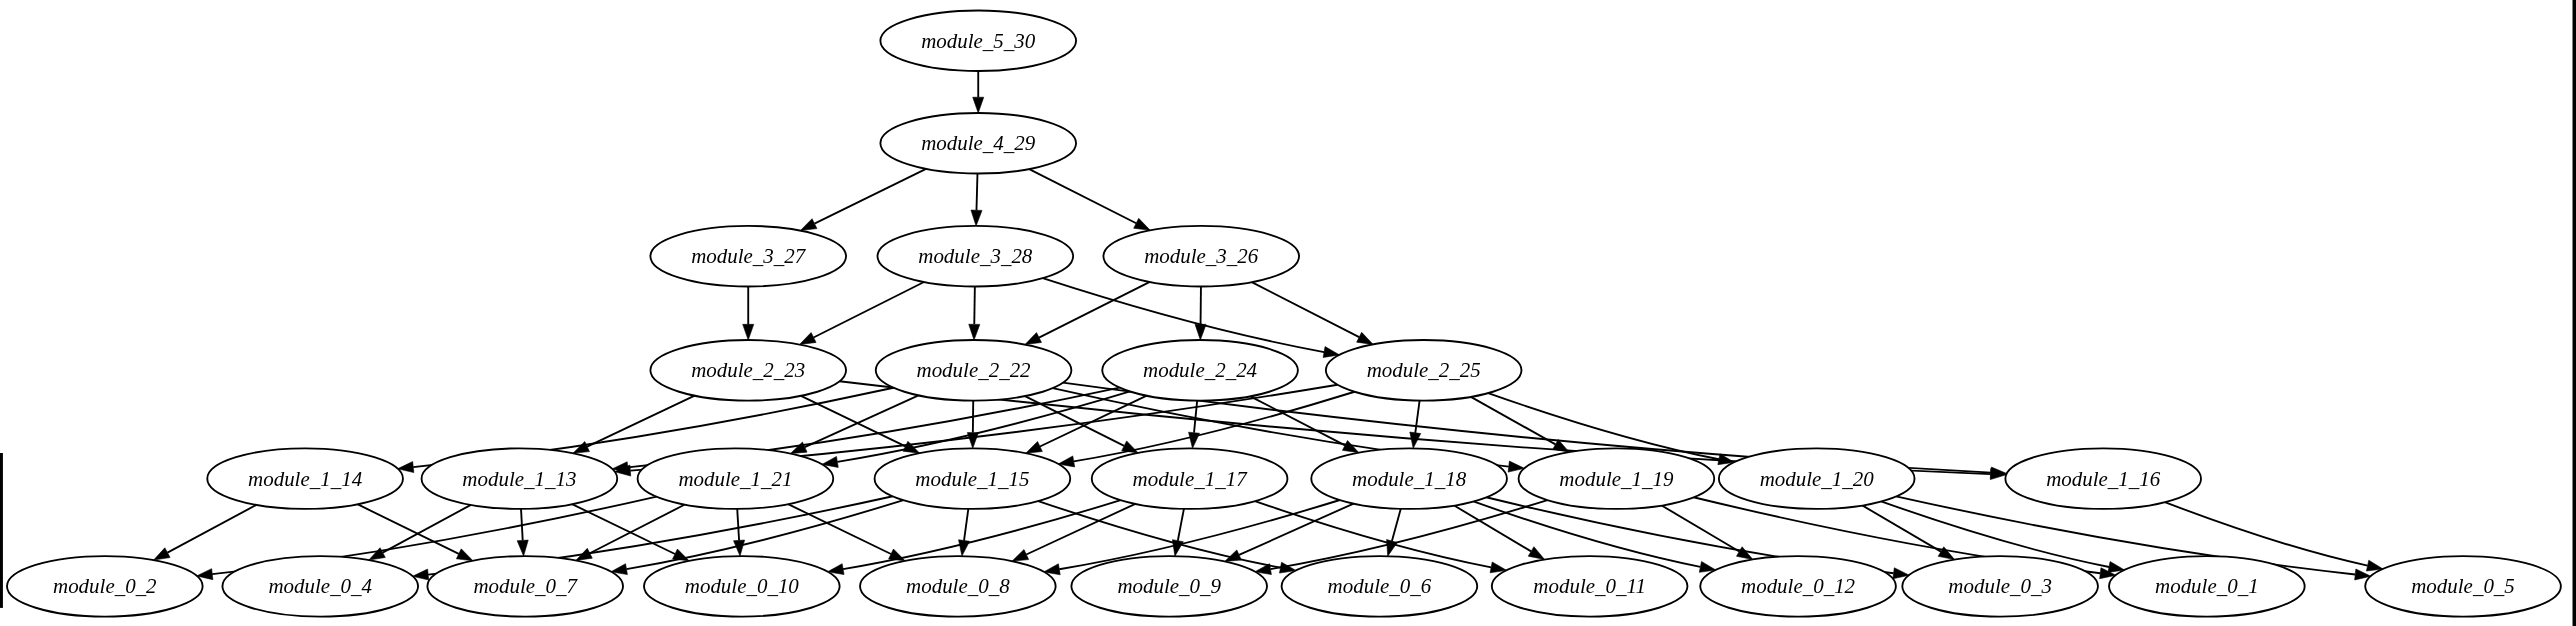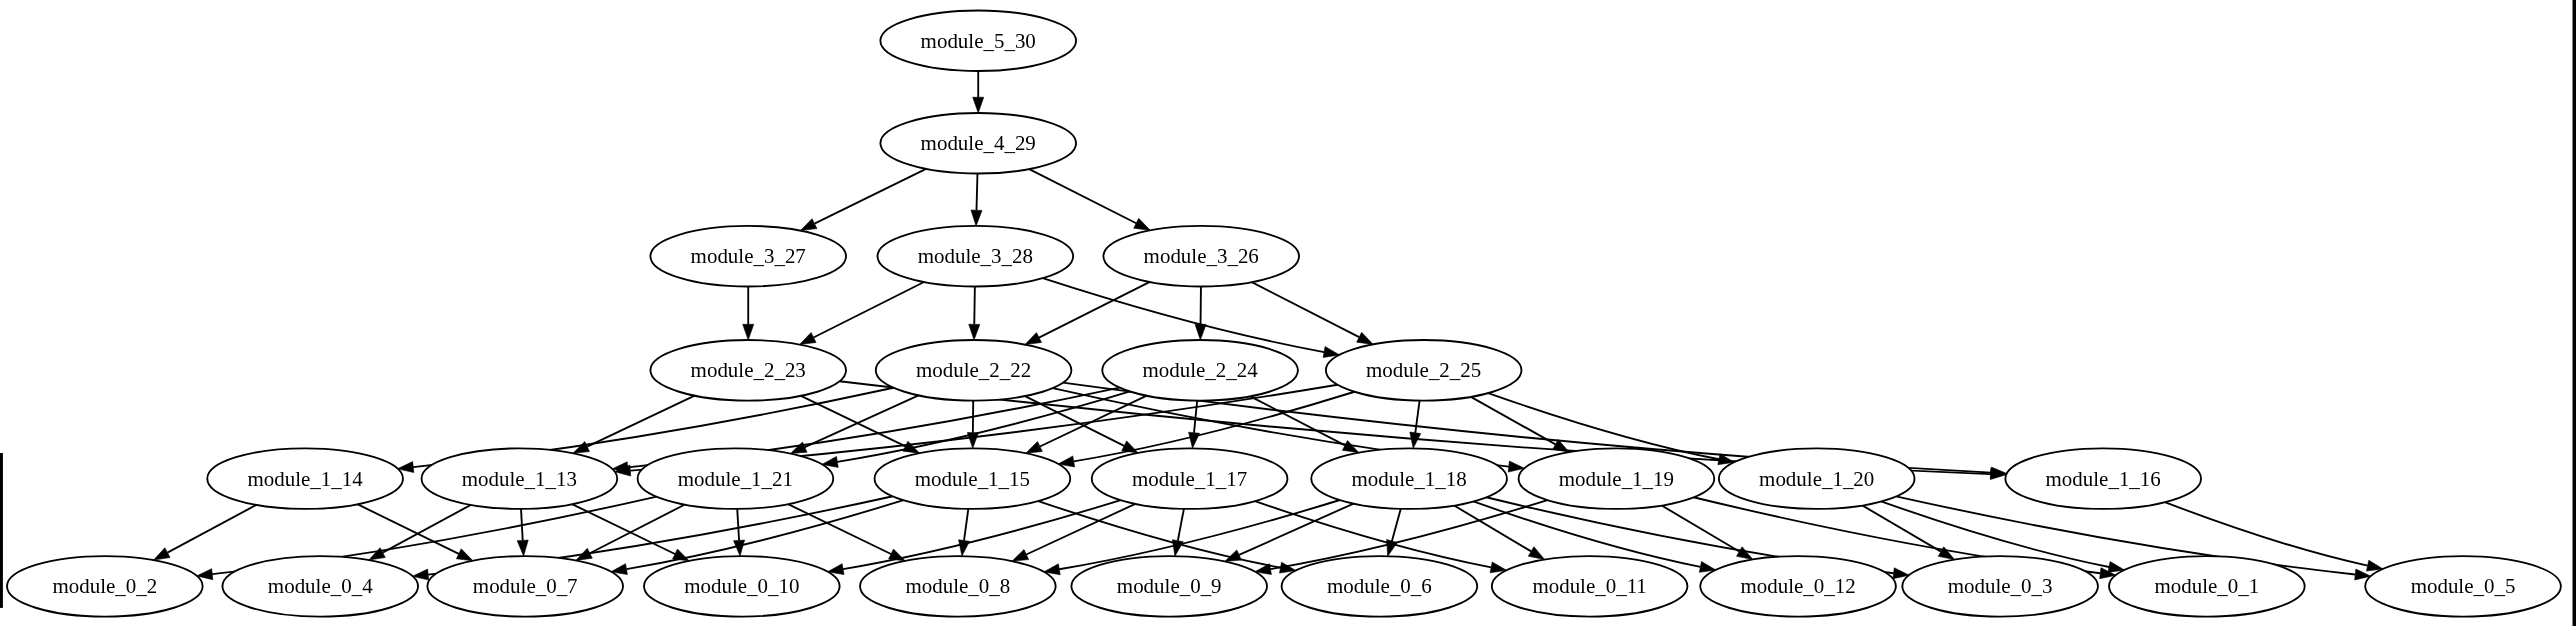--- a/index.html
+++ b/index.html
@@ -4,20 +4,21 @@
 <style>
   html, body {
     margin: 0;
     padding: 0;
     background: #ffffff;
   }
   .canvas-wrap {
     width: 100%;
     overflow: hidden;
     background: #e5e5e5;
+    font-style: italic;
   }
   svg {
     display: block;
     width: 100%;
     height: auto;
     background: #ffffff;
   }
   .node-ellipse {
     fill: #ffffff;
     stroke: #000000;

